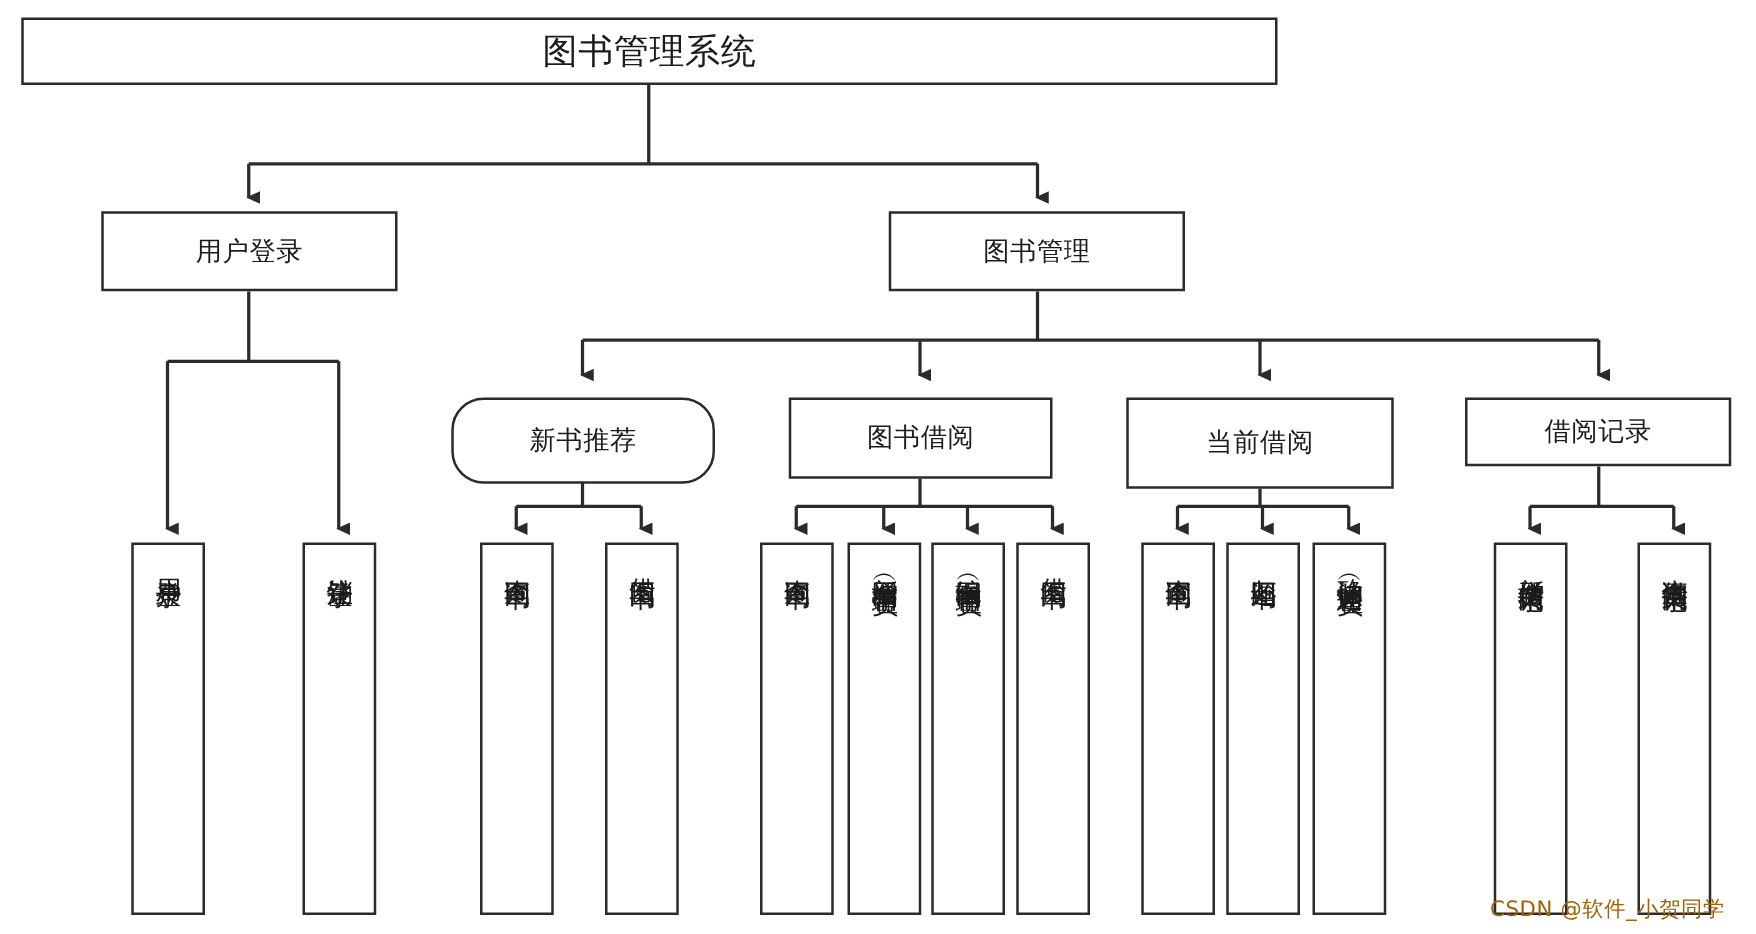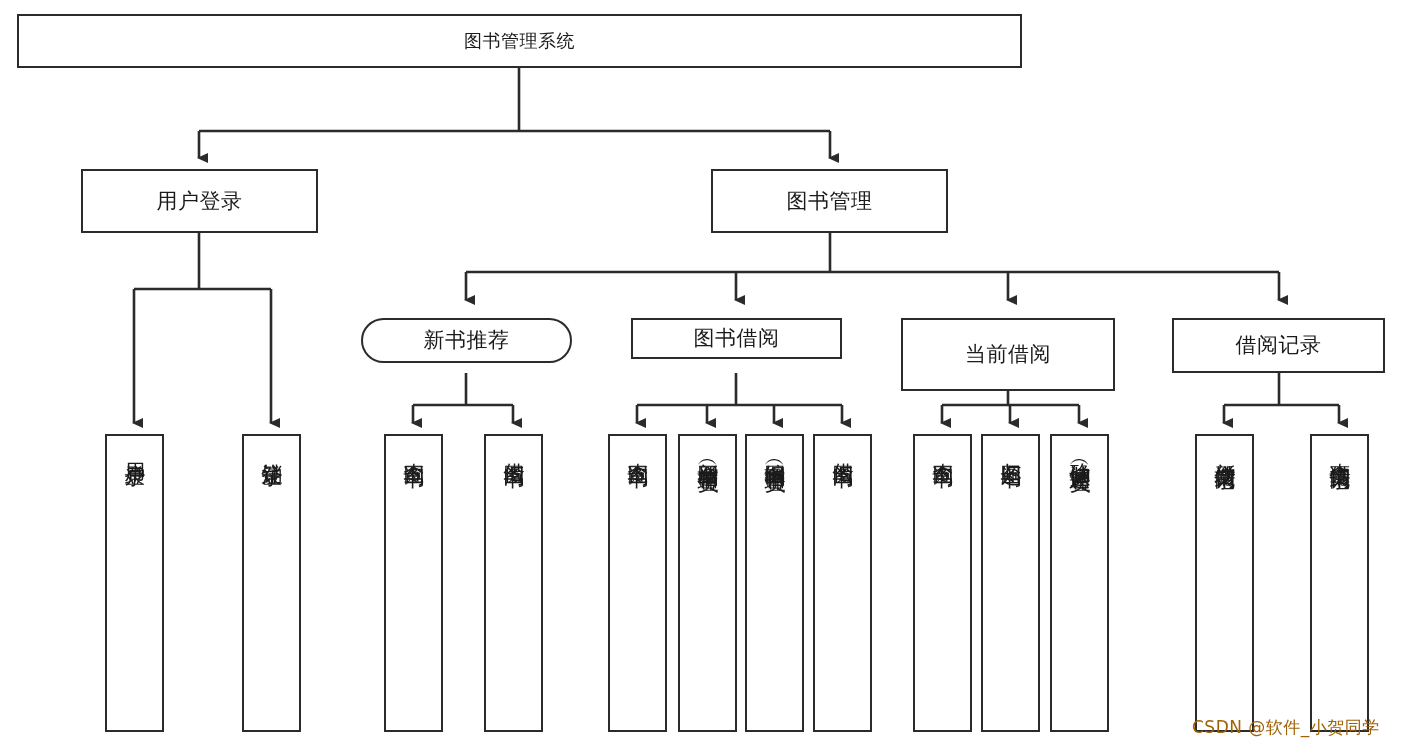--- a/index.html
+++ b/index.html
@@ -40,21 +40,21 @@
   .node .label {
     display: block;
     text-align: center;
     line-height: 1.05;
     letter-spacing: 0.5px;
   }
   .node.horiz .label {
     font-size: 21px;
   }
   .node.root .label {
-    font-size: 18px;
+    font-size: 28px;
   }
   .node.vert {
     align-items: flex-start;
     justify-content: center;
     padding-top: 10px;
   }
   .node.vert .label {
     writing-mode: vertical-rl;
     text-orientation: upright;
     font-size: 21px;
@@ -132,25 +132,25 @@
   </div>
 
   <div class="node horiz" style="left:81px; top:169px; width:237px; height:64px;">
     <span class="label">用户登录</span>
   </div>
 
   <div class="node horiz" style="left:711px; top:169px; width:237px; height:64px;">
     <span class="label">图书管理</span>
   </div>
 
-  <div class="node horiz" style="left:361px; top:318px; width:211px; height:45px;border-radius:26px;">
+  <div class="node horiz" style="left:361px; top:318px; width:211px; height:69px;border-radius:26px;">
     <span class="label">新书推荐</span>
   </div>
 
-  <div class="node horiz" style="left:631px; top:318px; width:211px; height:41px;">
+  <div class="node horiz" style="left:631px; top:318px; width:211px; height:65px;">
     <span class="label">图书借阅</span>
   </div>
 
   <div class="node horiz" style="left:901px; top:318px; width:214px; height:73px;">
     <span class="label">当前借阅</span>
   </div>
 
   <div class="node horiz" style="left:1172px; top:318px; width:213px; height:55px;">
     <span class="label">借阅记录</span>
   </div>

